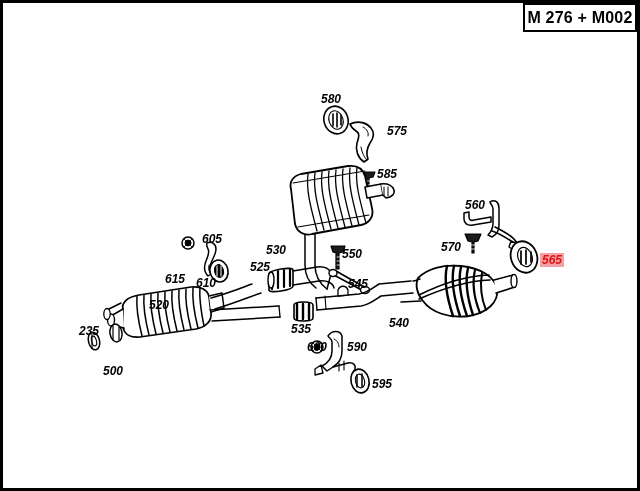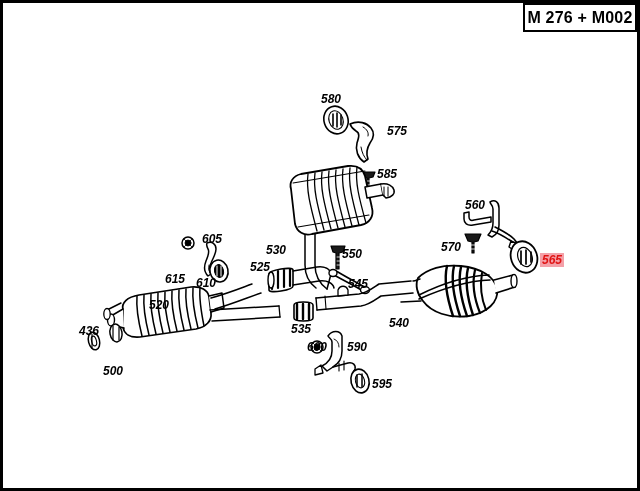--- a/index.html
+++ b/index.html
@@ -289,19 +289,19 @@
   <div class="part-label" style="left:162px; top:270px;">615</div>
   <div class="part-label" style="left:193px; top:274px;">610</div>
   <div class="part-label" style="left:247px; top:258px;">525</div>
   <div class="part-label" style="left:339px; top:245px;">550</div>
   <div class="part-label" style="left:345px; top:266px;margin-top:9px;">545</div>
   <div class="part-label" style="left:438px; top:238px;">570</div>
   <div class="part-label highlight" style="left:537px; top:250px;">565</div>
   <div class="part-label" style="left:146px; top:296px;">520</div>
   <div class="part-label" style="left:386px; top:314px;">540</div>
   <div class="part-label" style="left:288px; top:320px;">535</div>
-  <div class="part-label" style="left:76px; top:322px;">436</div>
+  <div class="part-label" style="left:76px; top:322px;">235</div>
   <div class="part-label" style="left:100px; top:314px;margin-top:48px;">500</div>
   <div class="part-label" style="left:304px; top:338px;">600</div>
   <div class="part-label" style="left:344px; top:338px;">590</div>
   <div class="part-label" style="left:369px; top:375px;">595</div>
 
 </div>
 
 </body></html>

